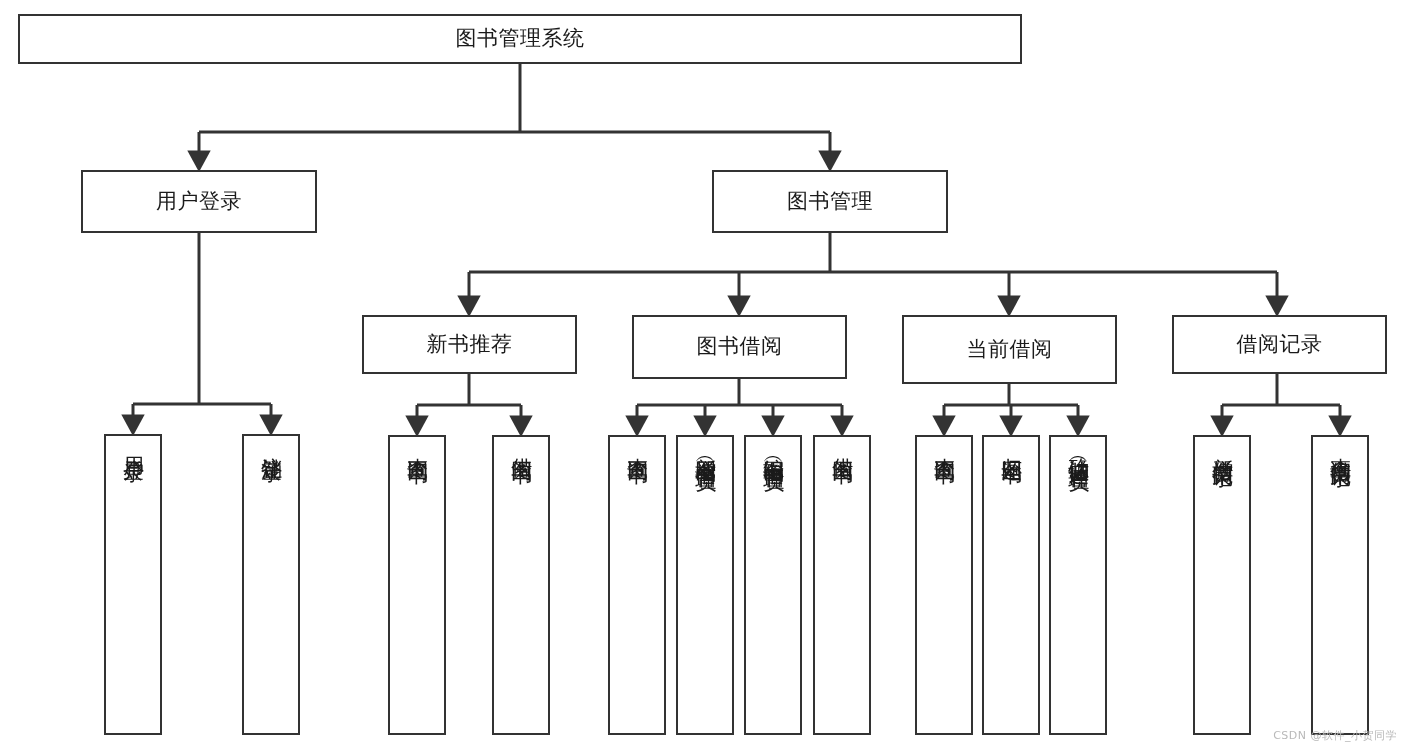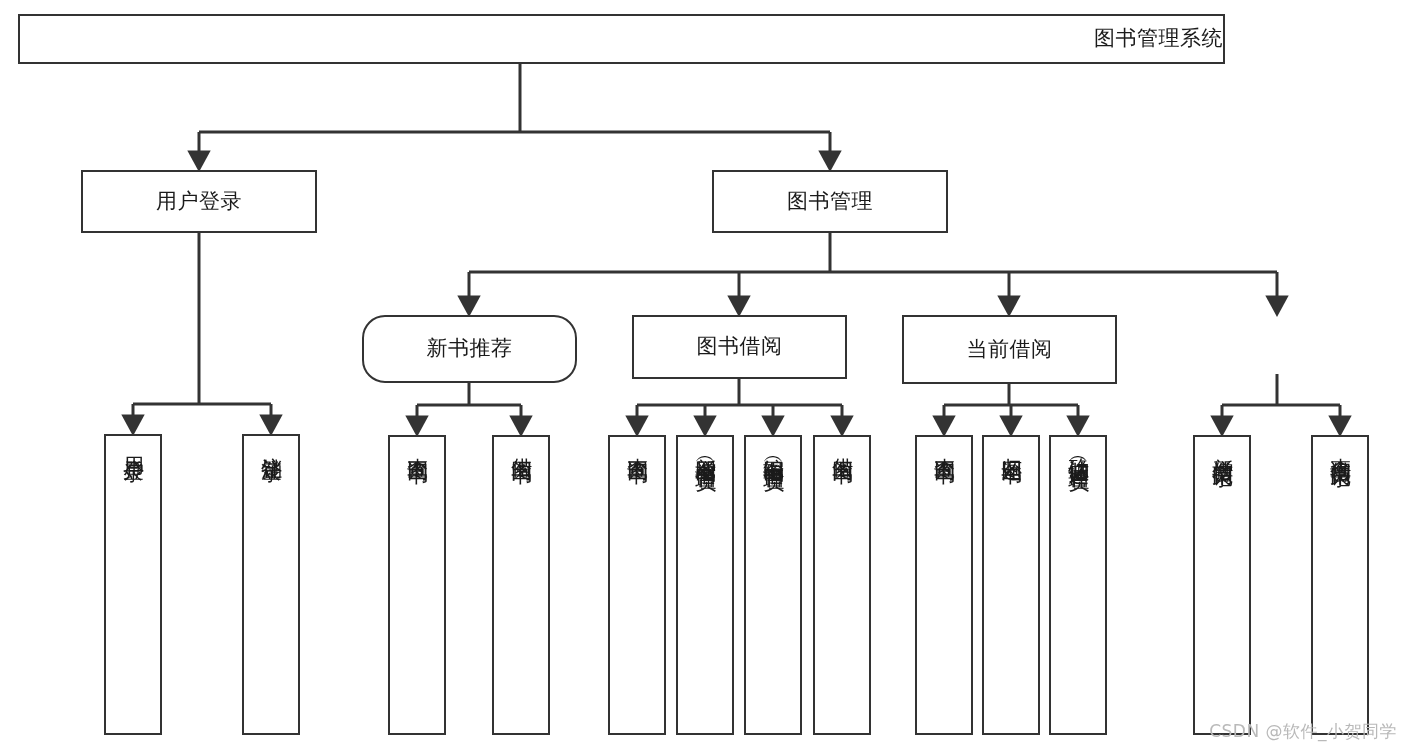--- a/index.html
+++ b/index.html
@@ -56,21 +56,21 @@
     text-orientation: upright;
     line-height: 1.32;
     letter-spacing: 2px;
     white-space: nowrap;
     text-align: center;
   }
   .watermark {
     position: absolute;
     right: 8px;
     bottom: 4px;
-    font-size: 17px;
+    font-size: 11px;
     color: #b9b9b9;
     white-space: nowrap;
     letter-spacing: 0.5px;
   }
 </style>
 </head>
 <body>
 
 <div id="diagram-root">
 
@@ -120,40 +120,43 @@
       <path d="M1011,405 L1011,425" marker-end="url(#arrowhead)"></path>
       <path d="M1078,405 L1078,425" marker-end="url(#arrowhead)"></path>
 
       <path d="M1277,374 L1277,405"></path>
       <path d="M1222,405 L1340,405"></path>
       <path d="M1222,405 L1222,425" marker-end="url(#arrowhead)"></path>
       <path d="M1340,405 L1340,425" marker-end="url(#arrowhead)"></path>
     </g>
   </svg>
 
-  <div class="node-box" style="left:18px; top:14px; width:1207px; height:50px;justify-content:flex-end;">
+  <div class="node-box" style="left:18px; top:14px; width:1004px; height:50px;">
     <span class="node-label-h">图书管理系统</span>
   </div>
 
   <div class="node-box" style="left:81px; top:170px; width:236px; height:63px;">
     <span class="node-label-h">用户登录</span>
   </div>
   <div class="node-box" style="left:712px; top:170px; width:236px; height:63px;">
     <span class="node-label-h">图书管理</span>
   </div>
 
-  <div class="node-box" style="left:362px; top:315px; width:215px; height:68px;border-radius:23px;">
+  <div class="node-box" style="left:362px; top:315px; width:215px; height:59px;">
     <span class="node-label-h">新书推荐</span>
   </div>
   <div class="node-box" style="left:632px; top:315px; width:215px; height:64px;">
     <span class="node-label-h">图书借阅</span>
   </div>
   <div class="node-box" style="left:902px; top:315px; width:215px; height:69px;">
     <span class="node-label-h">当前借阅</span>
   </div>
+  <div class="node-box" style="left:1172px; top:315px; width:215px; height:59px;">
+    <span class="node-label-h">借阅记录</span>
+  </div>
 
   <div class="node-box leaf" style="left:104px; top:434px; width:58px; height:301px;">
     <span class="node-label-v">用户登录</span>
   </div>
   <div class="node-box leaf" style="left:242px; top:434px; width:58px; height:301px;">
     <span class="node-label-v">注销登录</span>
   </div>
 
   <div class="node-box leaf" style="left:388px; top:435px; width:58px; height:300px;">
     <span class="node-label-v">查询图书</span>

